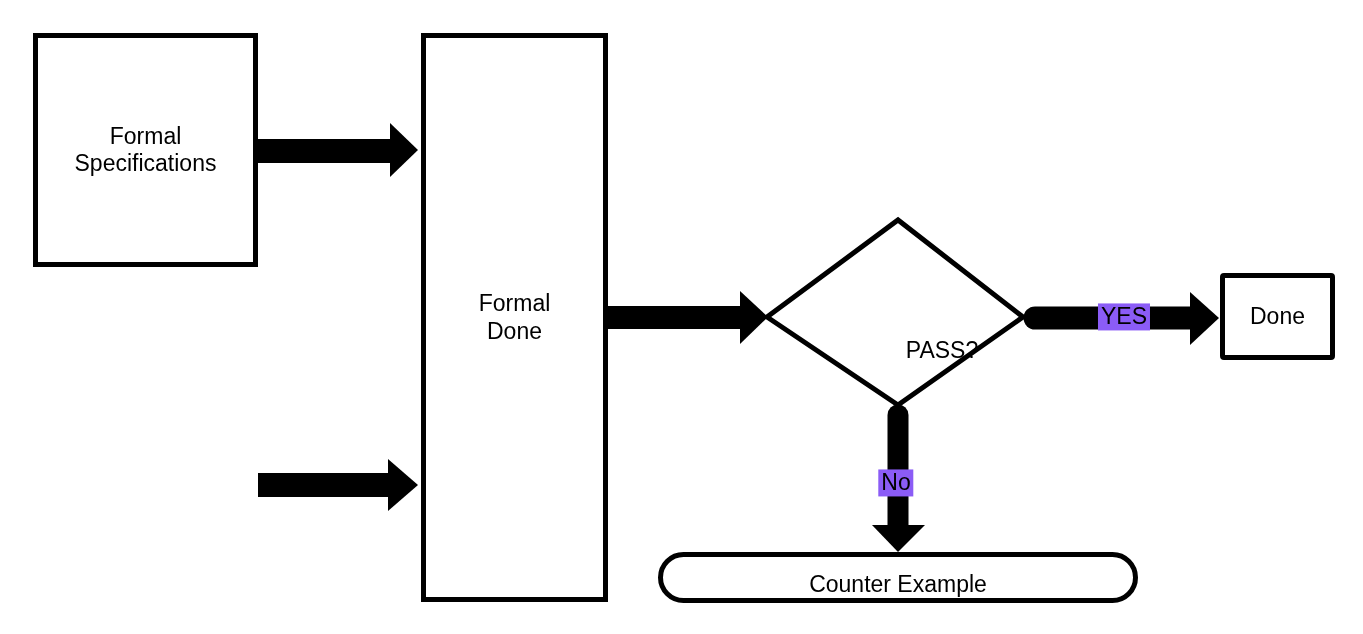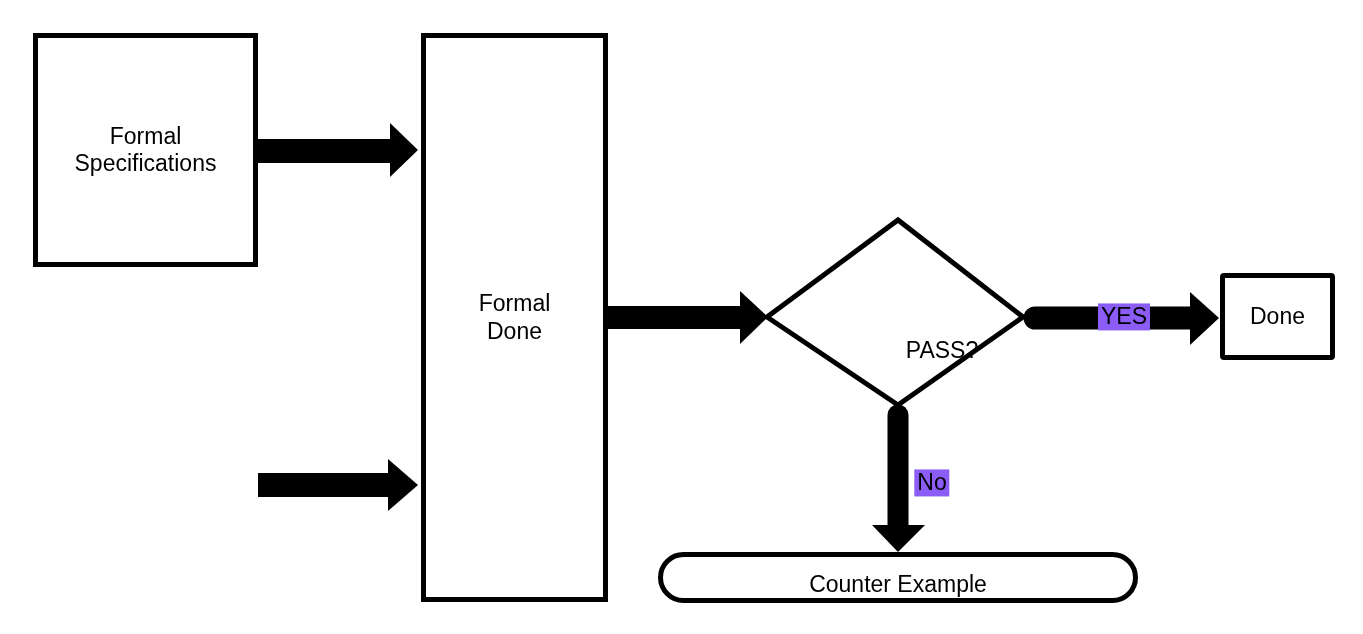--- a/index.html
+++ b/index.html
@@ -49,21 +49,21 @@
     transform: translate(-50%, -50%);
     z-index: 3;
     white-space: nowrap;
   }
   .decision-label { left: 942px; top: 315px; margin-top: 36px; }
   .edge-label {
     background: #8b5cf6;
     padding: 0 3px;
   }
   .edge-label-yes { left: 1124px; top: 317px; }
-  .edge-label-no  { left: 932px;  top: 483px; text-align: right; }
+  .edge-label-no  { left: 896px;  top: 483px; text-align: right; }
   .shape-black { fill: #000000; stroke: none; }
 </style>
 </head>
 <body>
 
 <div class="canvas">
 
   <svg class="svg-layer" width="1363" height="634" viewBox="0 0 1363 634" xmlns="http://www.w3.org/2000/svg">
 
     <polygon points="767,317 898,220 1023,317 898,405" fill="#ffffff" stroke="#000000" stroke-width="5" stroke-linejoin="miter"></polygon>

